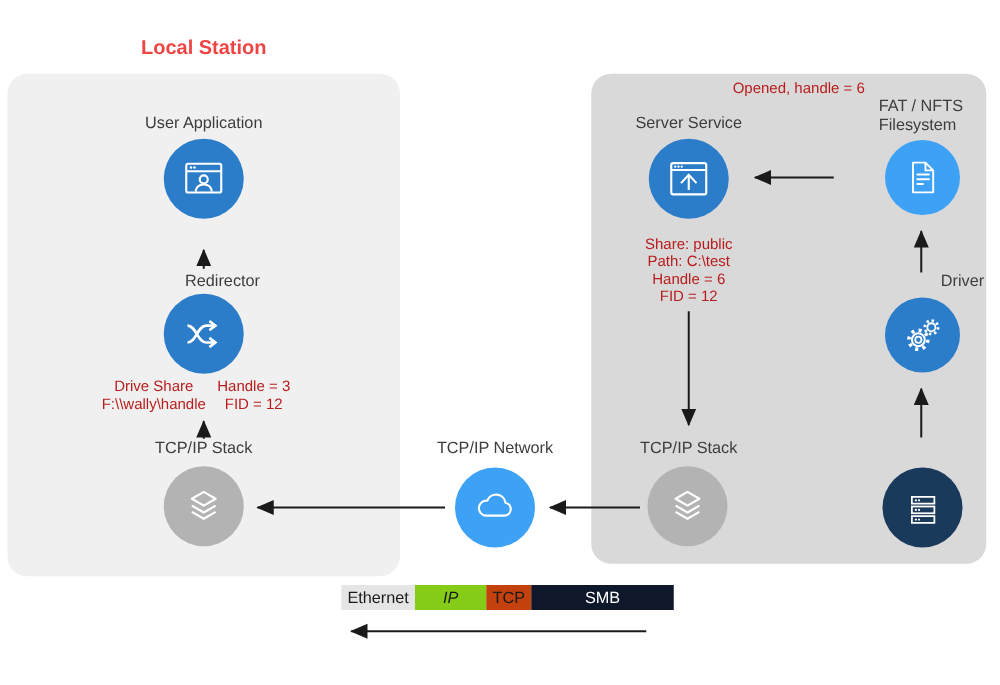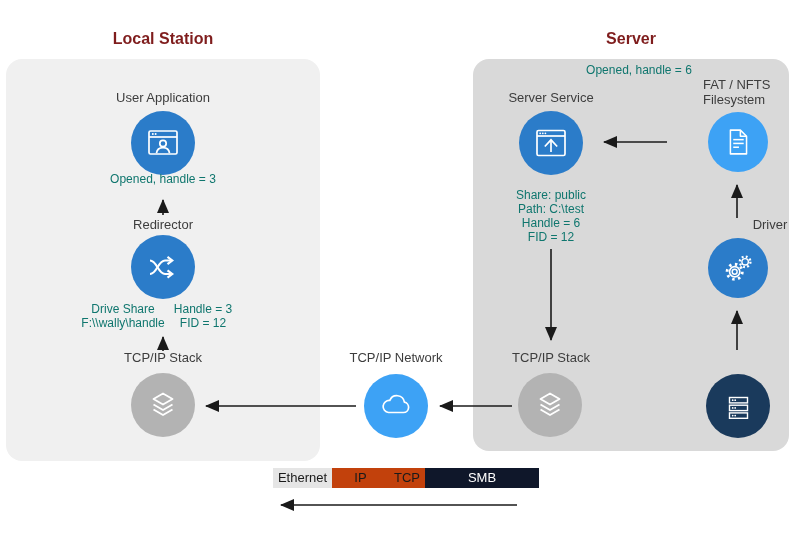--- a/index.html
+++ b/index.html
@@ -6,76 +6,74 @@
   .stage {
     position:relative; width:800px; height:548px; overflow:hidden;
     background:#ffffff;
     font-family:"Liberation Sans", sans-serif;
     color:#3d3d3d;
   }
   .panel { position:absolute; border-radius:16px; }
   .panel.local  { left:6px;  top:59px; width:314px; height:402px; background:#f0f0f0; }
   .panel.server { left:473px; top:59px; width:316px; height:392px; background:#d9d9d9; }
 
-  .title { position:absolute; font-size:16px; font-weight:700; color:#7f1d1d; text-align:center; }
+  .title { position:absolute; font-size:16px; font-weight:700; color:#ef4444; text-align:center; }
   .title.local  { left:6px;  top:30px; width:314px; }
   .title.server { left:473px; top:30px; width:316px; }
 
   .lbl   { position:absolute; font-size:13px; color:#3d3d3d; text-align:center; line-height:15px; }
-  .small { position:absolute; font-size:12px; color:#0f766e; text-align:center; line-height:14px; }
+  .small { position:absolute; font-size:12px; color:#b91c1c; text-align:center; line-height:14px; }
   .left-align { text-align:left; }
 
   .node { position:absolute; border-radius:50%; display:flex; align-items:center; justify-content:center; }
   .d64 { width:64px; height:64px; }
   .d60 { width:60px; height:60px; }
   .blue      { background:#2b7cc9; }
   .lightblue { background:#3da2f5; }
   .gray      { background:#b3b3b3; }
   .navy      { background:#1a3a5c; }
   .node svg { display:block; }
 
   .arrows { position:absolute; left:0; top:0; pointer-events:none; }
   .arrows line { stroke:#1a1a1a; stroke-width:1.6; }
 
   .legend { position:absolute; left:273px; top:468px; height:20px; display:flex; }
   .seg { height:20px; line-height:20px; text-align:center; font-size:13px; }
   .seg-0 { width:59px;  background:#e5e5e5; color:#1a1a1a; }
-  .seg-1 { width:57px;  background:#c2410c; color:#1a1a1a; }
+  .seg-1 { width:57px;  background:#84cc16; color:#1a1a1a;font-style:italic; }
   .seg-2 { width:36px;  background:#c2410c; color:#1a1a1a; }
   .seg-3 { width:114px; background:#0f172a; color:#ffffff; }
 </style>
 </head>
 <body>
 
 <div class="stage">
 
   <div class="panel local"></div>
   <div class="panel server"></div>
 
   <div class="title local">Local Station</div>
-  <div class="title server">Server</div>
 
   <div class="lbl" style="left:83px; top:90px; width:160px;">User Application</div>
 
   <div class="node d64 blue" style="left:131px; top:111px;">
     <svg width="40" height="40" viewBox="0 0 40 40">
       <g fill="none" stroke="#ffffff" stroke-width="1.7">
         <rect x="6" y="8" width="28" height="23" rx="1.5"></rect>
         <line x1="6" y1="14" x2="34" y2="14"></line>
         <circle cx="20" cy="20.5" r="3.2"></circle>
         <path d="M13.5 30.2 Q14.2 24.6 20 24.6 Q25.8 24.6 26.5 30.2"></path>
       </g>
       <circle cx="9.8" cy="11" r="1" fill="#ffffff"></circle>
       <circle cx="12.6" cy="11" r="1" fill="#ffffff"></circle>
     </svg>
   </div>
 
-  <div class="small" style="left:83px; top:172px; width:160px;">Opened, handle = 3</div>
-
-  <div class="lbl" style="left:103px; top:217px; width:120px;">Redirector</div>
+
+  <div class="lbl" style="left:118px; top:217px; width:120px;">Redirector</div>
 
   <div class="node d64 blue" style="left:131px; top:235px;">
     <svg width="40" height="40" viewBox="0 0 40 40">
       <g fill="none" stroke="#ffffff" stroke-width="2.1">
         <path d="M7 27 C14 27, 15 13.5, 22 13.5 L28 13.5"></path>
         <polyline points="24.5,9.8 29.3,13.5 24.5,17.2"></polyline>
         <path d="M7 13.5 C14 13.5, 15 27, 22 27 L28 27"></path>
         <polyline points="24.5,23.3 29.3,27 24.5,30.7"></polyline>
       </g>
     </svg>

